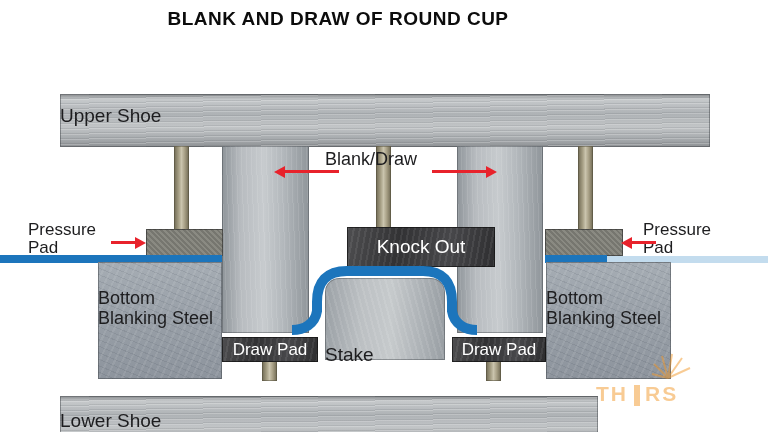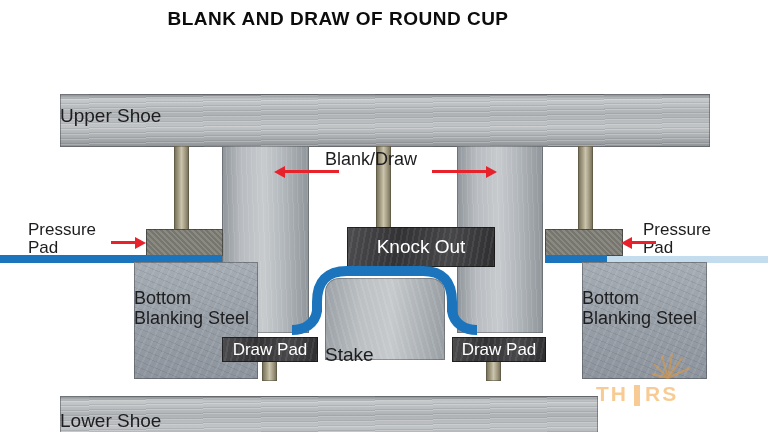--- a/index.html
+++ b/index.html
@@ -21,21 +21,20 @@
       repeating-linear-gradient(88deg, rgba(255,255,255,.10) 0 1px, rgba(0,0,0,0) 1px 5px),
       linear-gradient(90deg,#8f959a 0%,#b8bcc0 22%,#c7cbce 48%,#b3b8bc 70%,#8f959a 100%);
     box-shadow:inset 0 0 0 1px rgba(55,60,65,.4);
   }
   .blanking{
     background:
       repeating-linear-gradient(115deg, rgba(255,255,255,.08) 0 2px, rgba(0,0,0,0) 2px 7px),
       repeating-linear-gradient(23deg, rgba(40,48,60,.10) 0 1px, rgba(0,0,0,0) 1px 6px),
       linear-gradient(180deg,#a6adb4 0%,#99a0a8 45%,#8d949d 100%);
     box-shadow:inset 0 0 0 1px rgba(55,60,65,.45);
-    margin-left:36px;
   }
   .granite{
     background:
       repeating-linear-gradient(45deg,#76766f 0 2px,#8a8a82 2px 4px),
       repeating-linear-gradient(-33deg, rgba(30,30,30,.55) 0 1px, rgba(0,0,0,0) 1px 3px),
       linear-gradient(180deg,#84847d,#6d6d66);
     box-shadow:inset 0 0 0 1px rgba(40,40,40,.6);
   }
   .darkblock{
     background:

